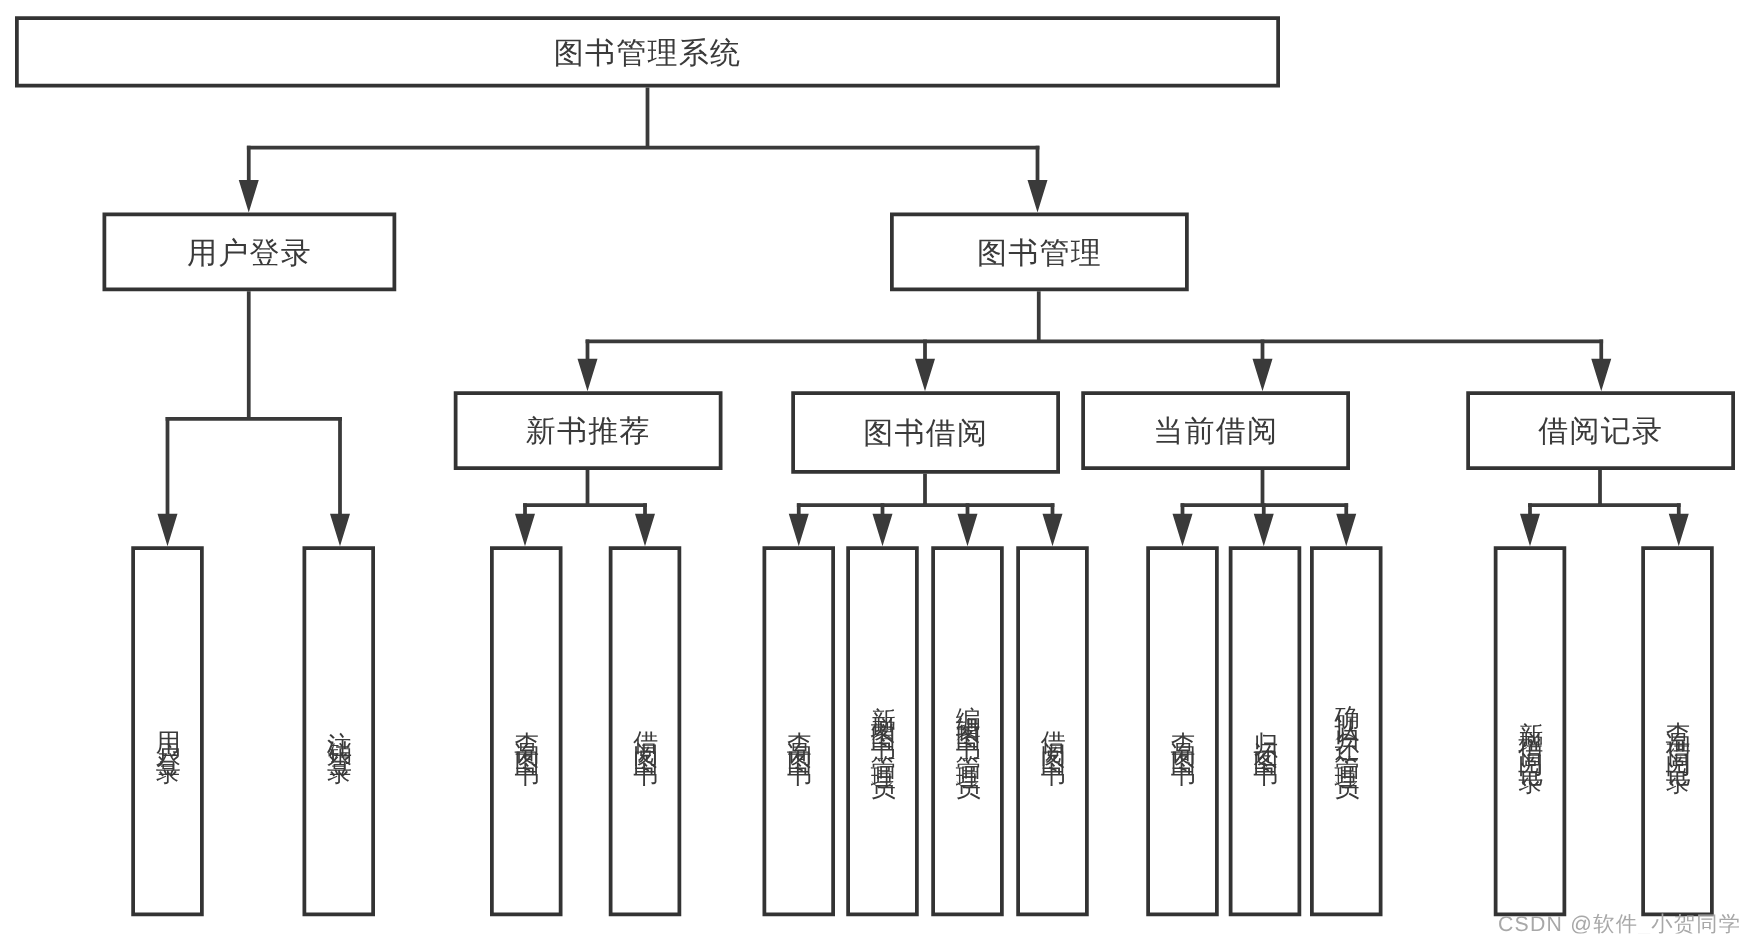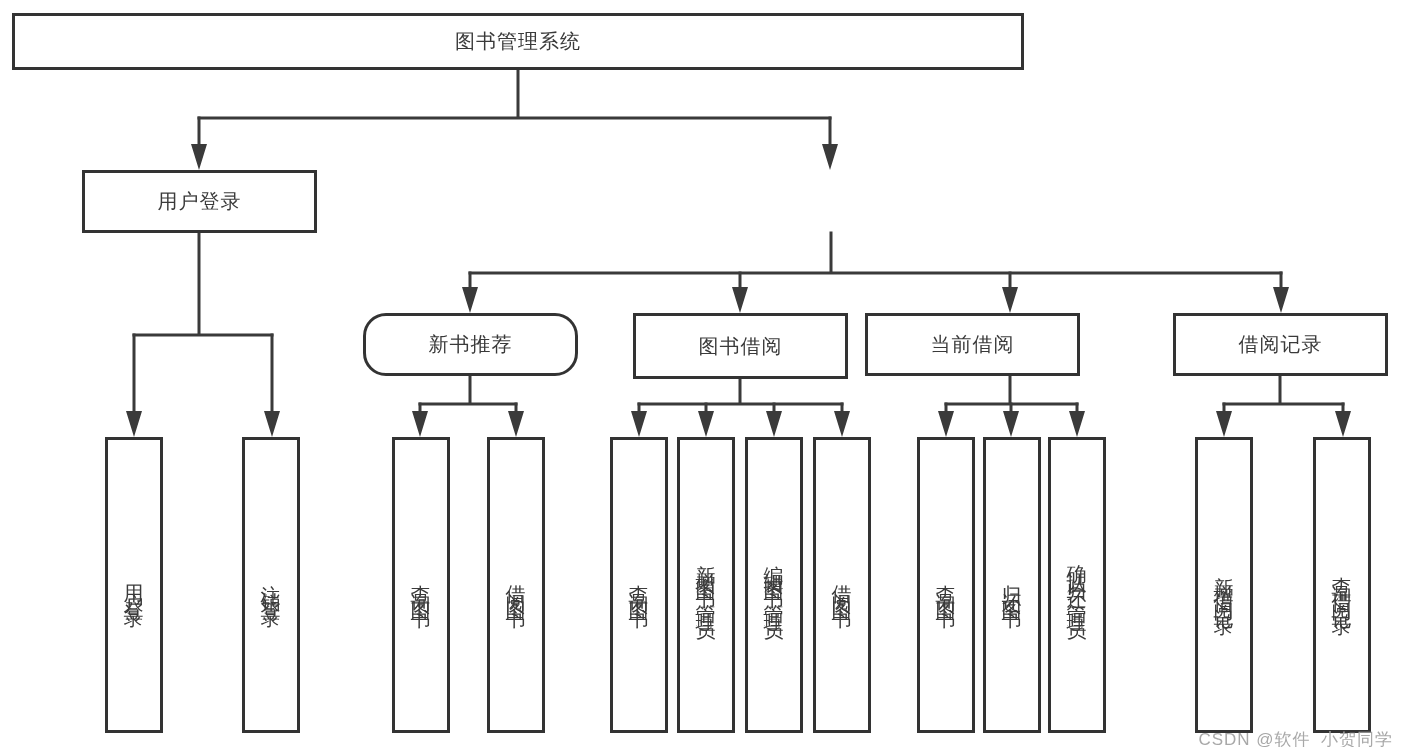--- a/index.html
+++ b/index.html
@@ -20,21 +20,21 @@
   #connectors{position:absolute;left:0;top:0;width:1405px;height:747px;}
   #connectors path.line{stroke:var(--line);stroke-width:3;fill:none;stroke-linecap:square;}
   #connectors path.arrowheads{fill:var(--line);stroke:none;}
   .box{
     position:absolute;
     background:#fff;
     border:3px solid var(--border);
     box-sizing:border-box;
     display:flex;align-items:center;justify-content:center;
     color:var(--text);
-    font-size:20px;
+    font-size:24px;
     letter-spacing:1px;
     white-space:nowrap;
   }
   .vbox{font-size:20px;letter-spacing:0;}
   .vbox .vtext{
     writing-mode:vertical-rl;
     text-orientation:mixed;
     letter-spacing:8px;
     line-height:1;
   }
@@ -78,22 +78,25 @@
       M1335 411 L1351 411 L1343 437 Z"></path>
   </svg>
 
   <div class="box" style="left:12px;top:13px;width:1012px;height:57px;">
     <span>图书管理系统</span>
   </div>
 
   <div class="box" style="left:82px;top:170px;width:235px;height:63px;">
     <span>用户登录</span>
   </div>
+  <div class="box" style="left:712px;top:170px;width:239px;height:63px;">
+    <span>图书管理</span>
+  </div>
 
-  <div class="box" style="left:363px;top:313px;width:215px;height:63px;border-radius:23px;">
+  <div class="box" style="left:363px;top:313px;width:215px;height:63px;">
     <span>新书推荐</span>
   </div>
   <div class="box" style="left:633px;top:313px;width:215px;height:66px;">
     <span>图书借阅</span>
   </div>
   <div class="box" style="left:865px;top:313px;width:215px;height:63px;">
     <span>当前借阅</span>
   </div>
   <div class="box" style="left:1173px;top:313px;width:215px;height:63px;">
     <span>借阅记录</span>

